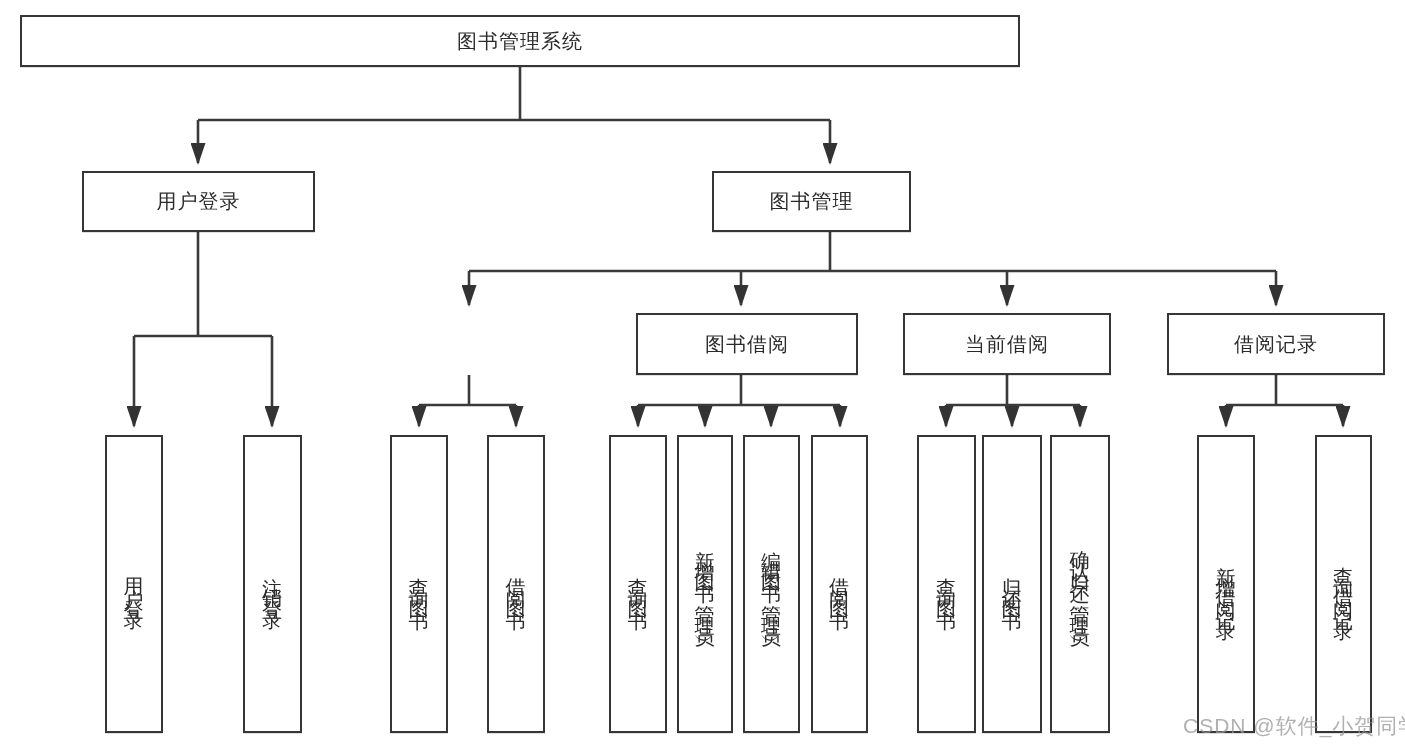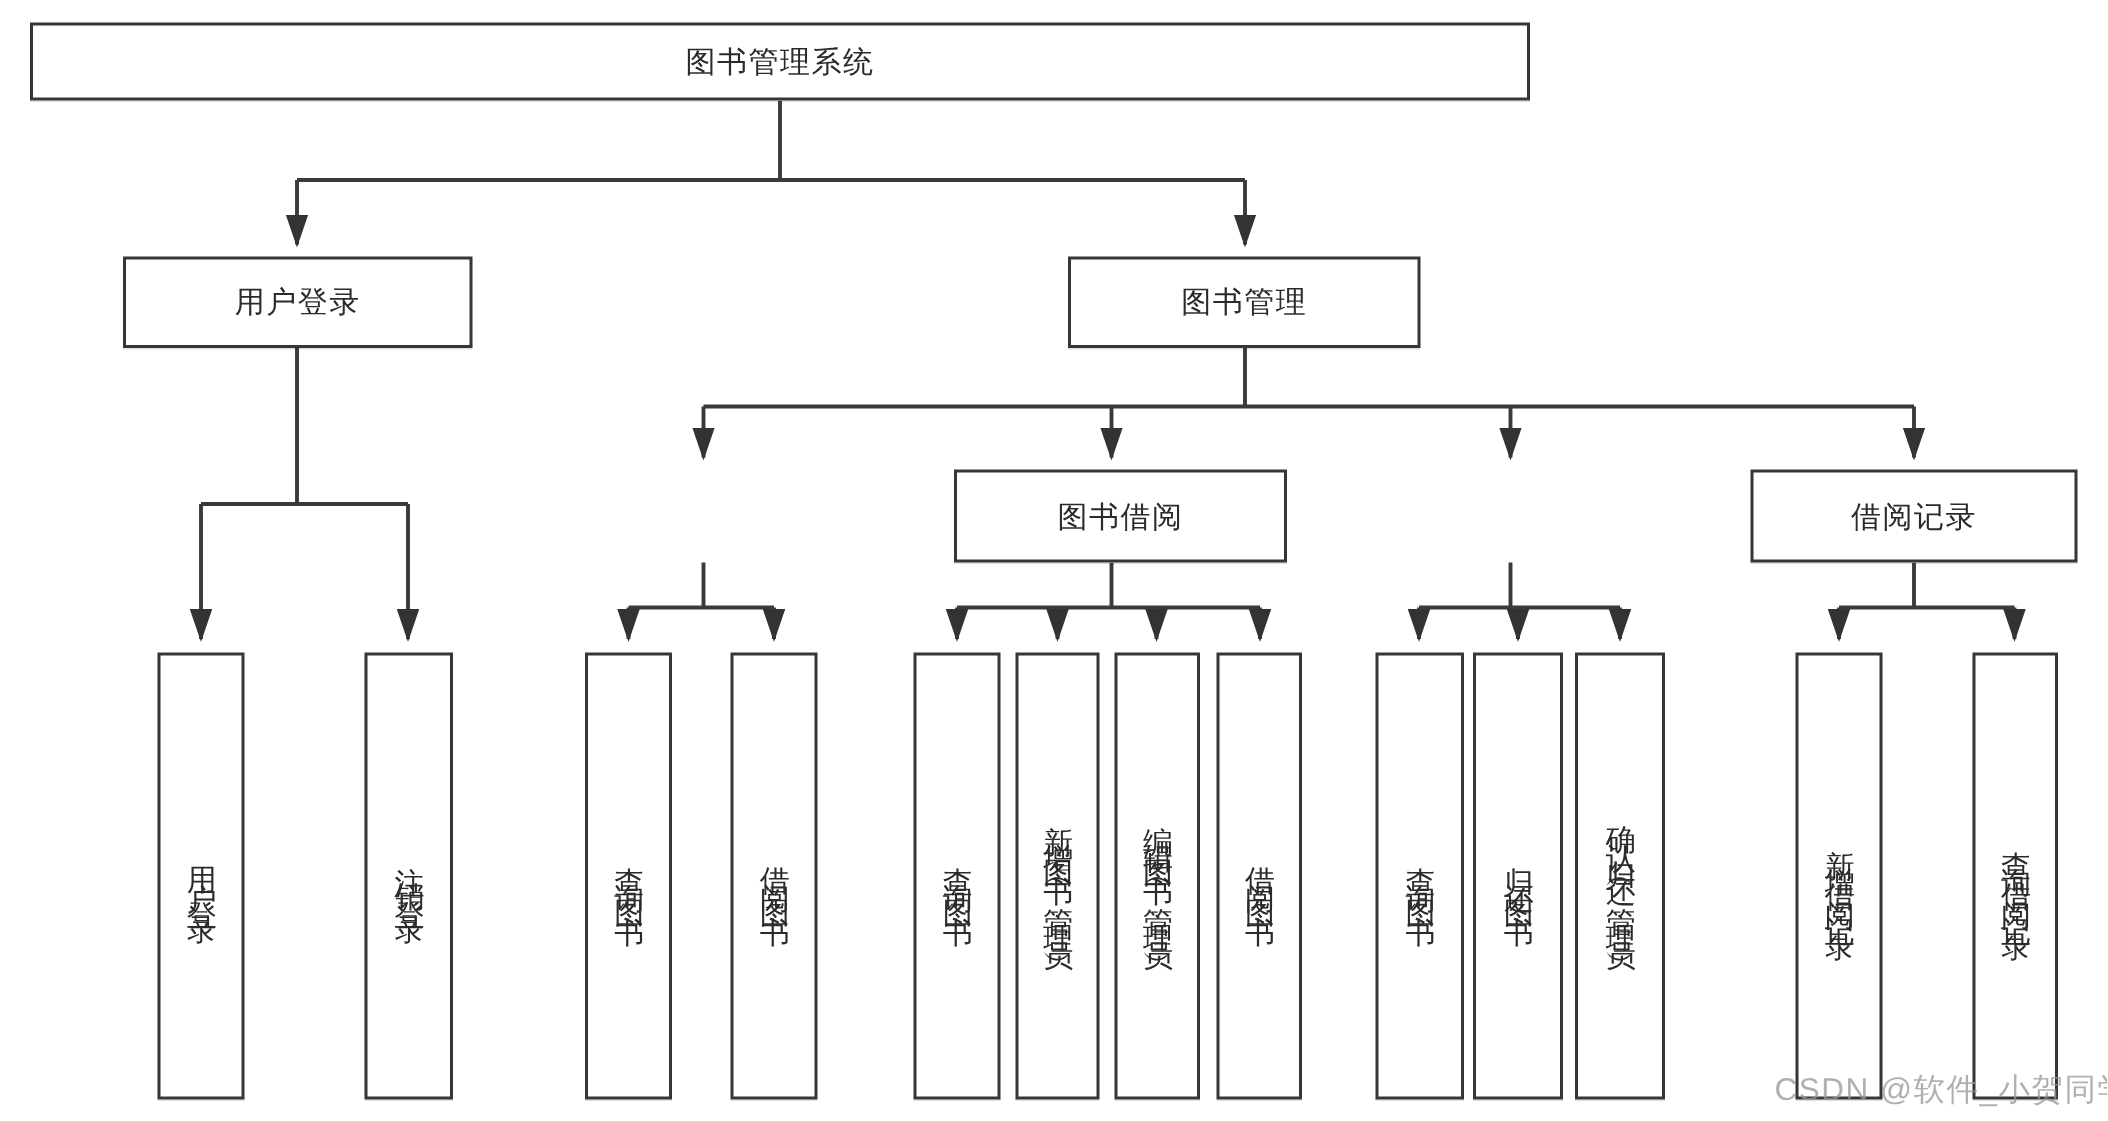--- a/index.html
+++ b/index.html
@@ -94,23 +94,24 @@
     <path class="ar" d="M1012,405 V426"></path>
     <path class="ar" d="M1080,405 V426"></path>
 
     <path class="ar" d="M1226,405 V426"></path>
     <path class="ar" d="M1343,405 V426"></path>
   </svg>
 
   <div class="node" style="left:20px; top:15px; width:1000px; height:52px;">图书管理系统</div>
 
   <div class="node" style="left:82px; top:171px; width:233px; height:61px;">用户登录</div>
-  <div class="node" style="left:712px; top:171px; width:235px; height:61px;">图书管理</div>
+  <div class="node" style="left:712px; top:171px; width:199px; height:61px;">图书管理</div>
 
   <div class="node" style="left:636px; top:313px; width:222px; height:62px;">图书借阅</div>
+  <div class="node" style="left:903px; top:313px; width:208px; height:62px;">当前借阅</div>
   <div class="node" style="left:1167px; top:313px; width:218px; height:62px;font-family:Liberation Serif, serif;">借阅记录</div>
 
   <div class="leaf" style="left:105px; top:435px; width:58px; height:298px;">
     <span class="vtext">用户登录</span>
   </div>
   <div class="leaf" style="left:243px; top:435px; width:59px; height:298px;">
     <span class="vtext">注销登录</span>
   </div>
 
   <div class="leaf" style="left:390px; top:435px; width:58px; height:298px;">

